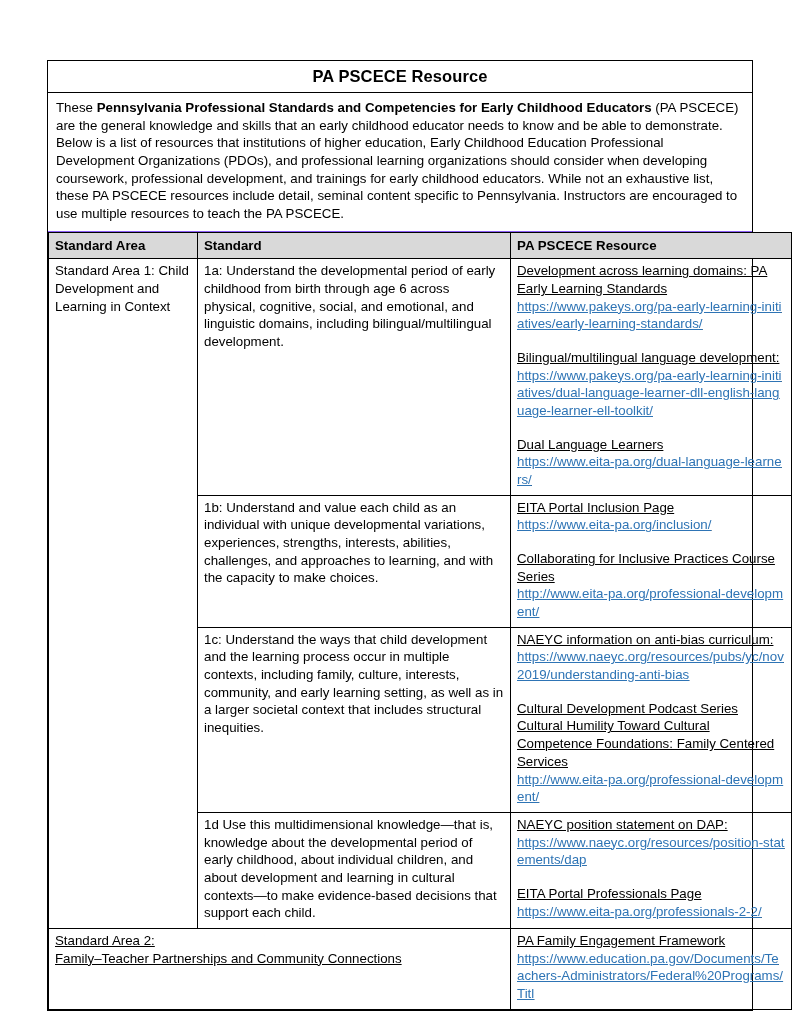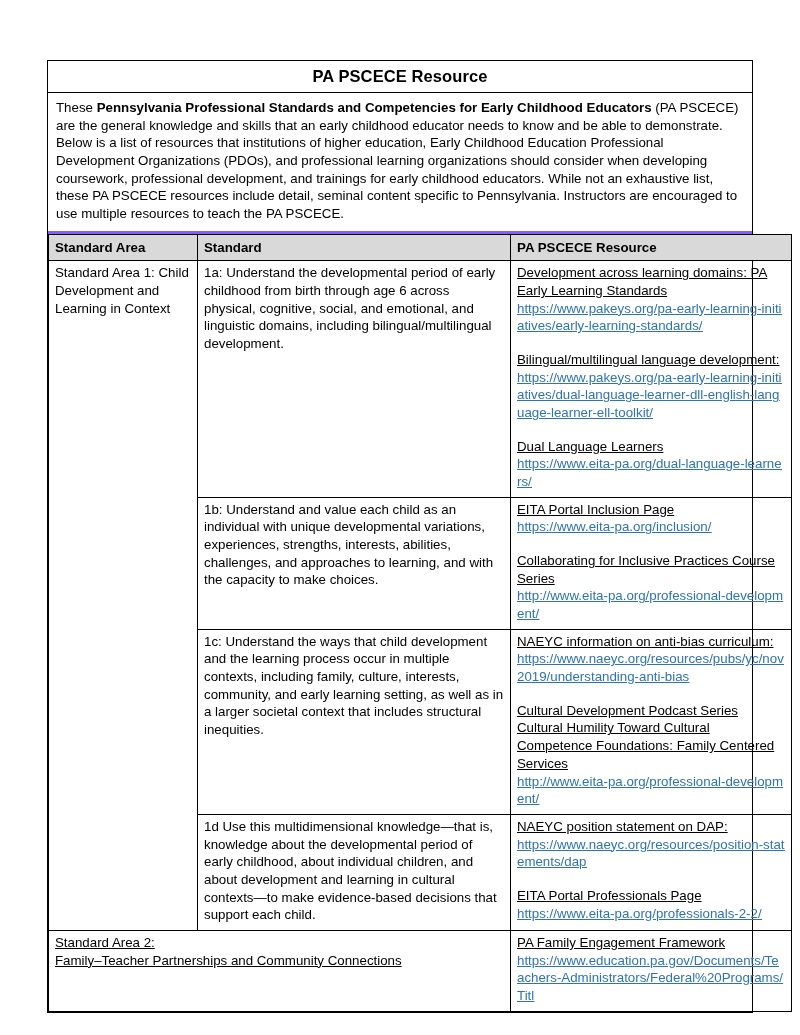--- a/index.html
+++ b/index.html
@@ -34,21 +34,21 @@
     text-align: center;
     font-size: 16.5px;
     font-weight: bold;
     padding: 6px 4px 6px 4px;
     letter-spacing: 0.1px;
   }
   .intro {
     padding: 6px 8px 8px 8px;
     font-size: 13.3px;
     line-height: 1.33;
-    border-bottom: 3px solid #8b5cf6;
+    border-bottom: 1px solid #8b5cf6;
     text-align: left;
   }
   .intro b { font-weight: bold; }
   table.grid {
     border-collapse: collapse;
     width: 100%;
     table-layout: fixed;
   }
   table.grid th, table.grid td {
     border: 1px solid #000000;

